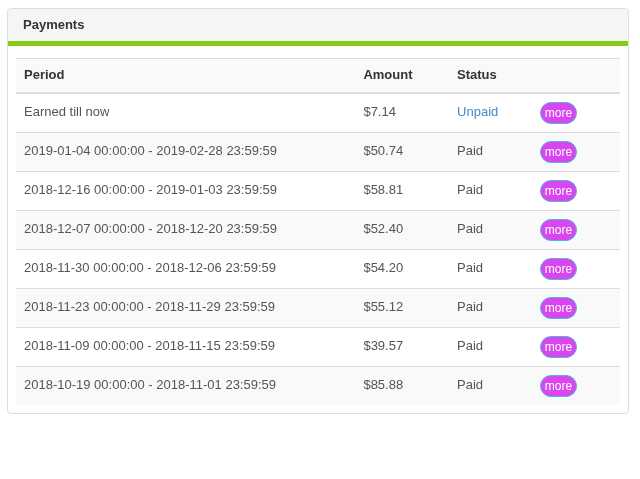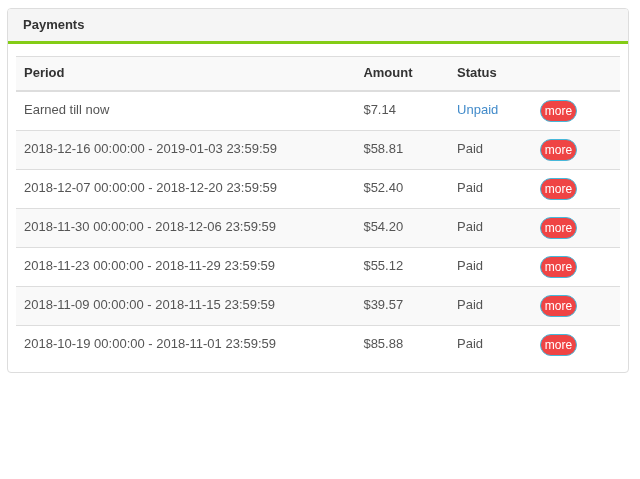--- a/index.html
+++ b/index.html
@@ -15,21 +15,21 @@
     position: relative;
   }
   .panel {
     margin: 8px 11px 0 7px;
     border: 1px solid #ddd;
     border-radius: 4px;
     background: #fff;
   }
   .panel-heading {
     background: #f5f5f5;
-    border-bottom: 3px solid #84cc16;
+    border-bottom: 5px solid #84cc16;
     border-radius: 3px 3px 0 0;
     padding: 8px 15px;
     font-size: 13px;
     font-weight: bold;
     color: #333;
     line-height: 16px;
   }
   .panel-body {
     padding: 12px 8px 8px 8px;
   }
@@ -61,21 +61,21 @@
     border-bottom: 2px solid #ddd;
   }
   .col-period { width: 59.5%; }
   .col-amount { width: 14.5%; }
   .col-status { width: 12.5%; }
   .col-action { width: 13.5%; }
   .status-unpaid { color: #428bca; cursor: pointer; }
   .status-paid { color: #555; }
   .btn-more {
     display: inline-block;
-    background: #ef4444;
+    background: #d946ef;
     border: 1px solid #46b8da;
     border-radius: 11px;
     color: #ffffff;
     font-family: "Liberation Sans", sans-serif;
     font-size: 12px;
     line-height: 1.5;
     padding: 1px 4px;
     cursor: pointer;
   }
 </style>
@@ -96,20 +96,26 @@
           <th class="col-action"></th>
         </tr>
 
   <tr class="data-row">
     <td class="col-period">Earned till now</td>
     <td class="col-amount">$7.14</td>
     <td class="col-status"><span class="status-unpaid">Unpaid</span></td>
     <td class="col-action"><button type="button" class="btn-more">more</button></td>
   </tr>
 
+  <tr class="data-row">
+    <td class="col-period">2019-01-04 00:00:00 - 2019-02-28 23:59:59</td>
+    <td class="col-amount">$50.74</td>
+    <td class="col-status"><span class="status-paid">Paid</span></td>
+    <td class="col-action"><button type="button" class="btn-more">more</button></td>
+  </tr>
 
   <tr class="data-row">
     <td class="col-period">2018-12-16 00:00:00 - 2019-01-03 23:59:59</td>
     <td class="col-amount">$58.81</td>
     <td class="col-status"><span class="status-paid">Paid</span></td>
     <td class="col-action"><button type="button" class="btn-more">more</button></td>
   </tr>
 
   <tr class="data-row">
     <td class="col-period">2018-12-07 00:00:00 - 2018-12-20 23:59:59</td>

